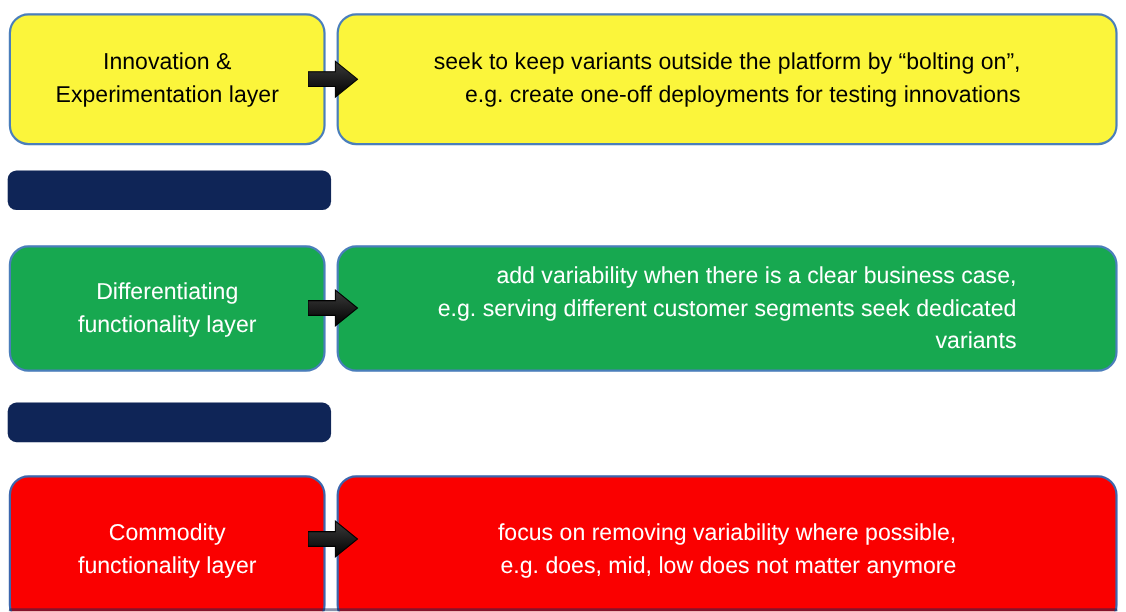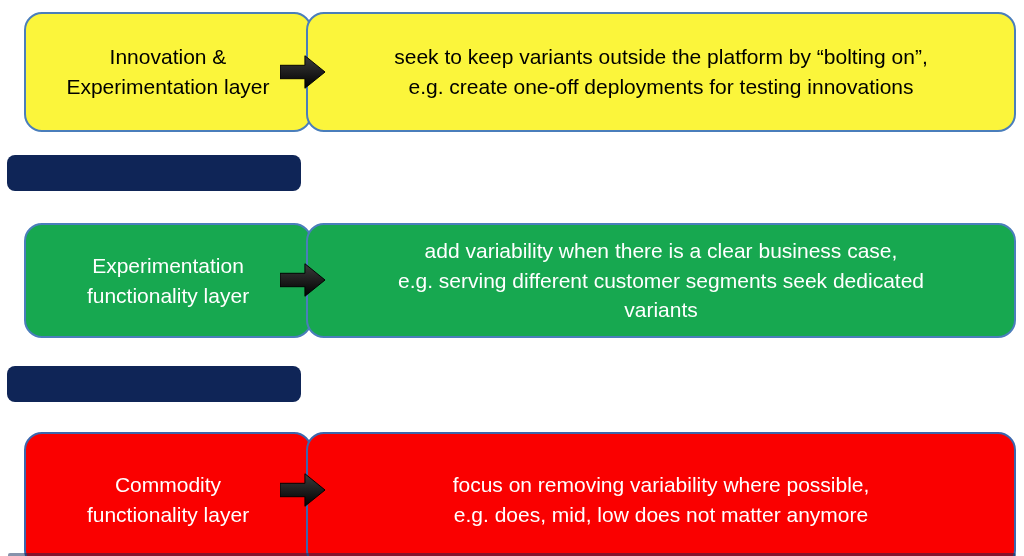--- a/index.html
+++ b/index.html
@@ -23,22 +23,22 @@
     font-size: 21px;
     line-height: 1.42;
     white-space: pre-line;
     padding: 4px 18px;
   }
   
   .fill-innovation   { background: #fbf53b; color: #000000; }
   .fill-differentiating { background: #17a850; color: #ffffff; }
   .fill-commodity    { background: #fa0000; color: #ffffff; border-color: #3b66ad; }
 
-  .label-box { left: 24px;   width: 288px; }
-  .desc-box  { left: 306px; width: 710px; }
+  .label-box { left: 8px;   width: 288px; }
+  .desc-box  { left: 306px; width: 710px; text-align: right; }
 
   .row1 .label-box, .row1 .desc-box { top: 12px;  height: 120px; }
   .row2 .label-box, .row2 .desc-box { top: 223px; height: 115px; }
   .row3 .label-box, .row3 .desc-box { top: 432px; height: 136px; }
 
   .separator {
     position: absolute;
     left: 7px;
     width: 294px;
     height: 36px;
@@ -87,21 +87,21 @@
         <polygon points="0,14 26,14 26,4 47,21 26,38 26,28 0,28" fill="url(#g1)" stroke="#000000" stroke-width="1"></polygon>
       </svg>
     </div>
     <div class="box desc-box fill-innovation">seek to keep variants outside the platform by “bolting on”,
 e.g. create one-off deployments for testing innovations</div>
   </div>
 
   <div class="separator separator-1"></div>
 
   <div class="row2">
-    <div class="box label-box fill-differentiating">Experimentation
+    <div class="box label-box fill-differentiating">Differentiating
 functionality layer</div>
     <div class="arrow arrow-2">
       <svg viewBox="0 0 48 42" xmlns="http://www.w3.org/2000/svg">
         <polygon points="0,14 26,14 26,4 47,21 26,38 26,28 0,28" fill="url(#g1)" stroke="#000000" stroke-width="1"></polygon>
       </svg>
     </div>
     <div class="box desc-box fill-differentiating">add variability when there is a clear business case,
 e.g. serving different customer segments seek dedicated
 variants</div>
   </div>

